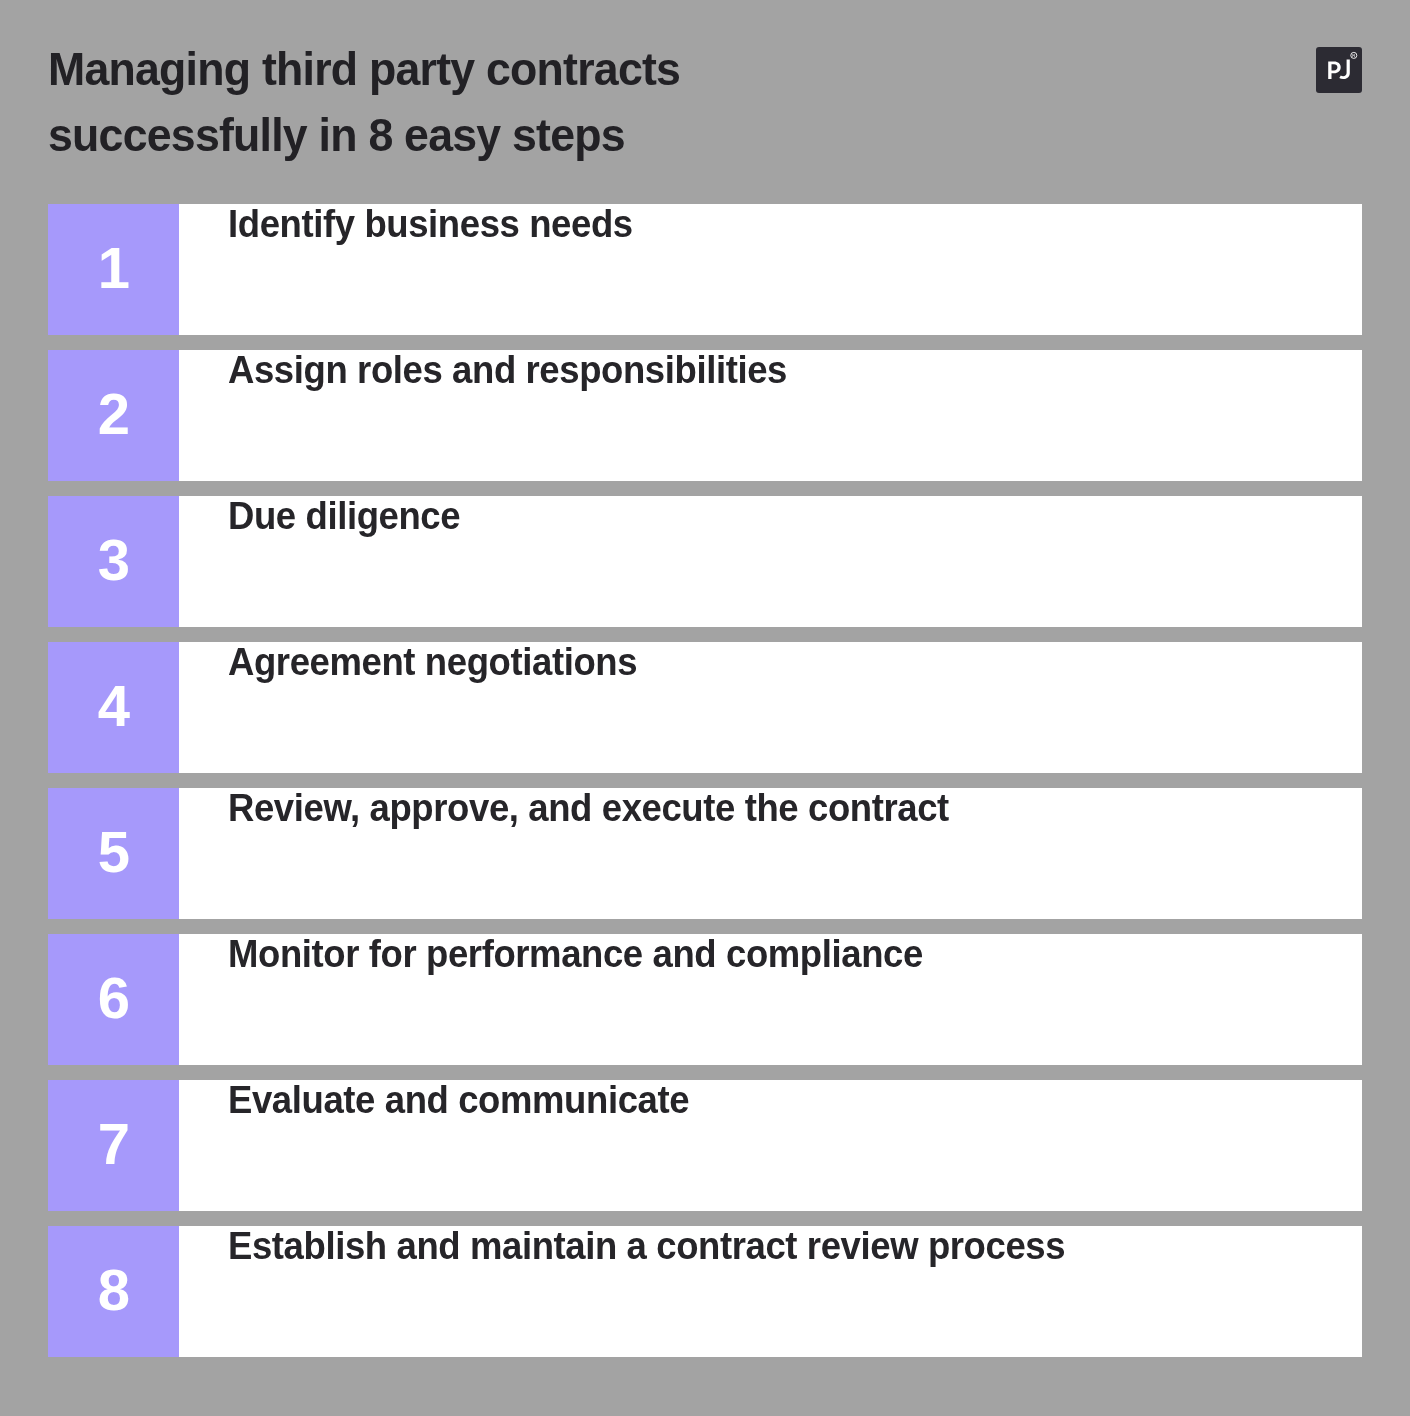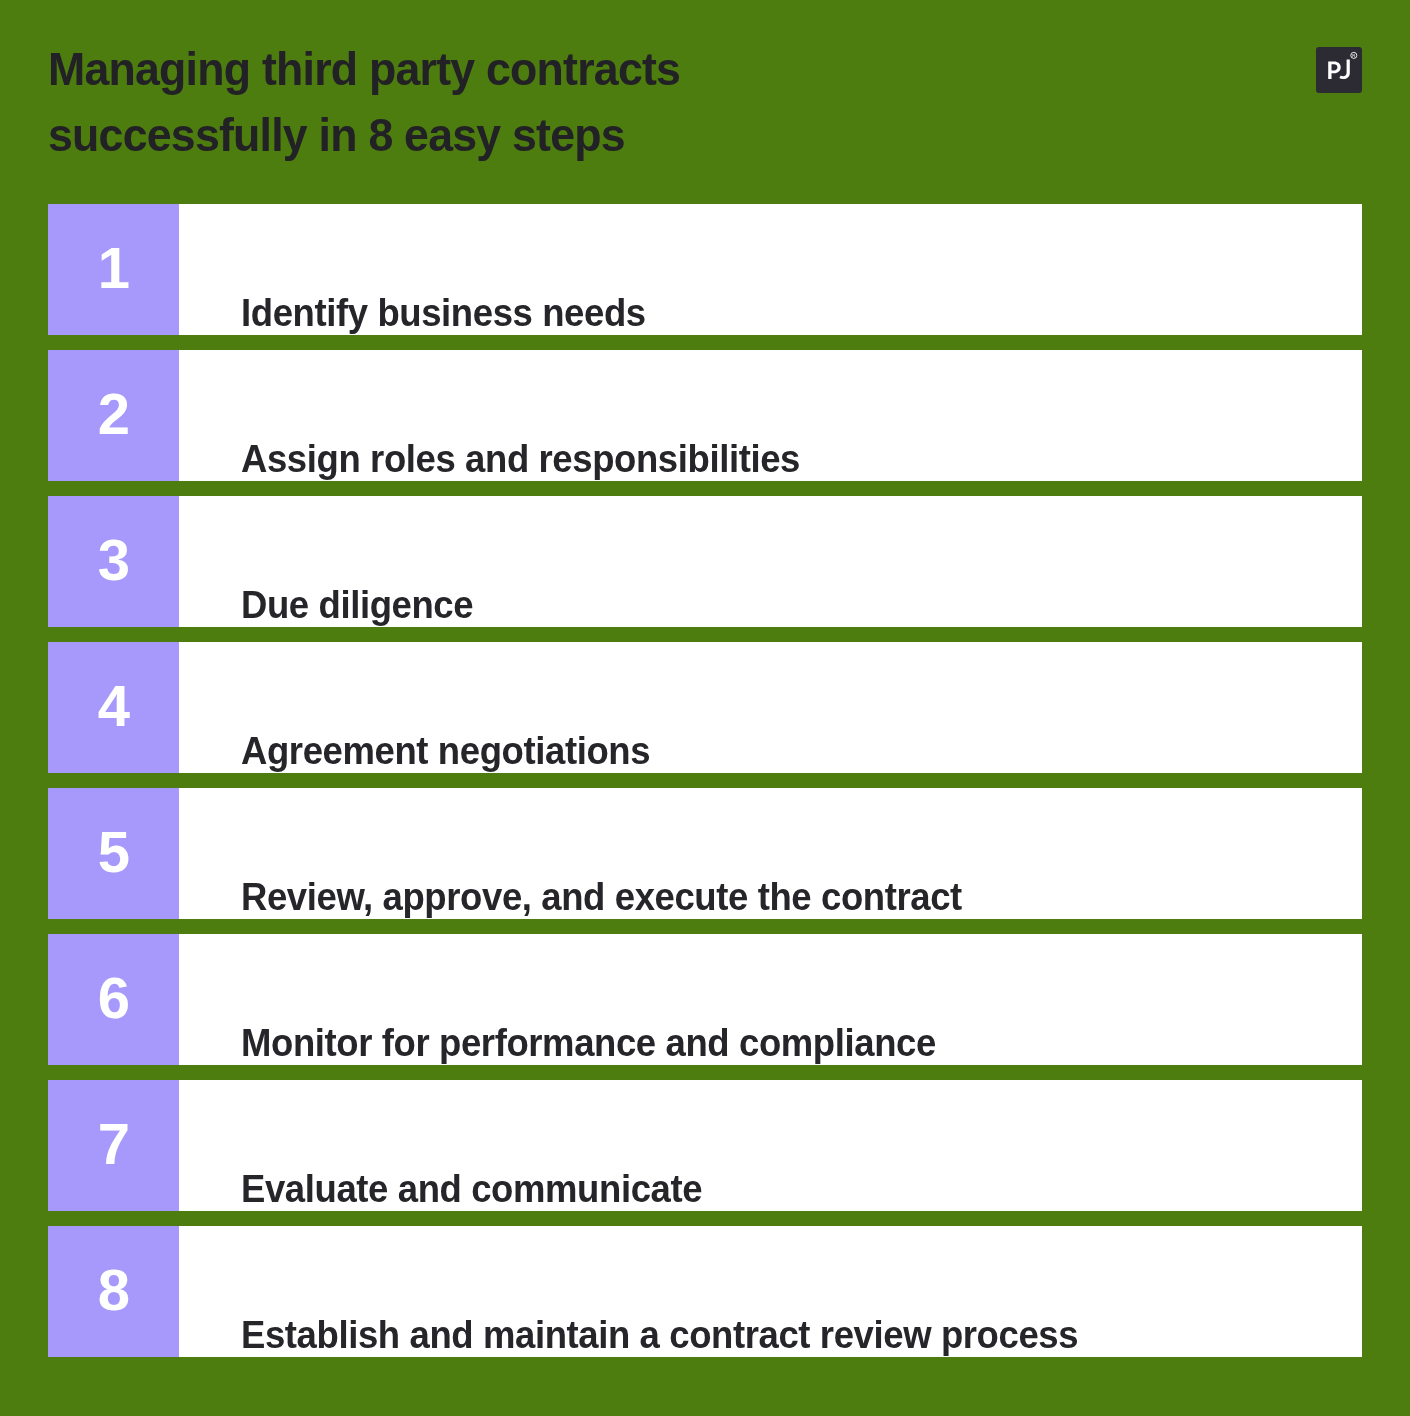--- a/index.html
+++ b/index.html
@@ -10,21 +10,21 @@
     width: 1410px;
     height: 1416px;
     background: #ebe5fb;
     font-family: "Liberation Sans", sans-serif;
     overflow: hidden;
   }
   .page {
     position: relative;
     width: 1410px;
     height: 1416px;
-    background: #4d7c0f;
+    background: #a3a3a3;
     box-sizing: border-box;
   }
 
   
   .header {
     position: absolute;
     left: 48px;
     top: 36px;
     right: 48px;
     height: 140px;
@@ -81,22 +81,22 @@
     font-weight: 700;
     line-height: 1;
     letter-spacing: -1px;
     padding-bottom: 4px;
     box-sizing: border-box;
   }
 
   .step-body {
     flex: 1 1 auto;
     display: flex;
-    align-items: flex-end;
-    padding-left: 62px;
+    align-items: flex-start;
+    padding-left: 49px;
     padding-right: 24px;
     background: #ffffff;
   }
   .step-label {
     font-size: 38px;
     font-weight: 700;
     color: #262529;
     letter-spacing: -0.4px;
     line-height: 1.1;
     transform: scaleX(0.96);

